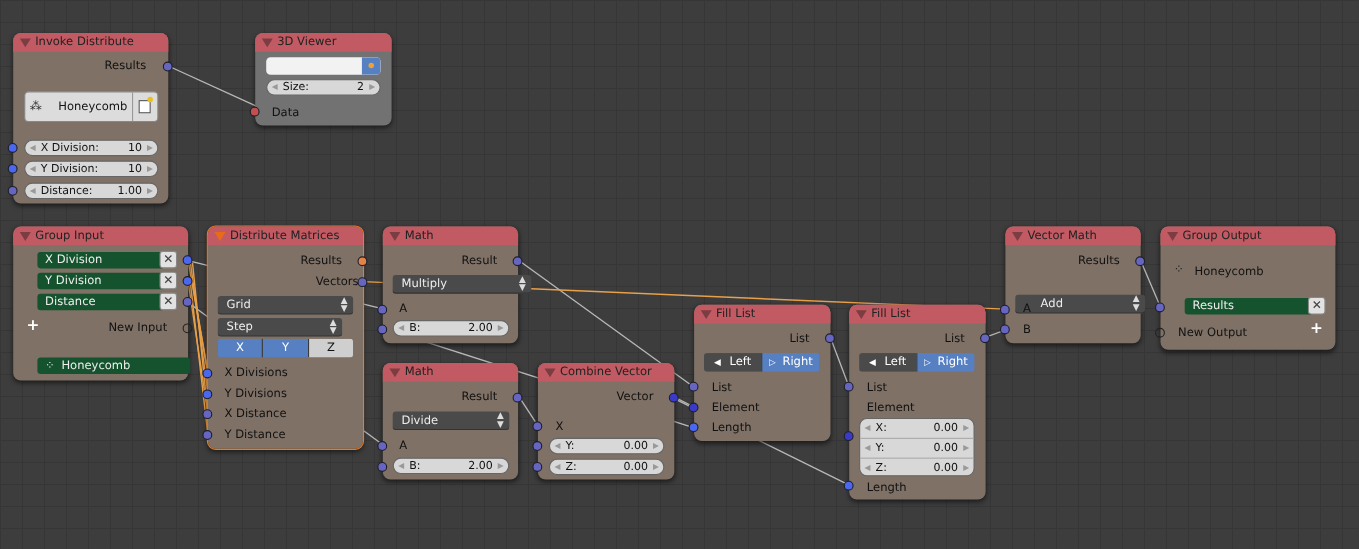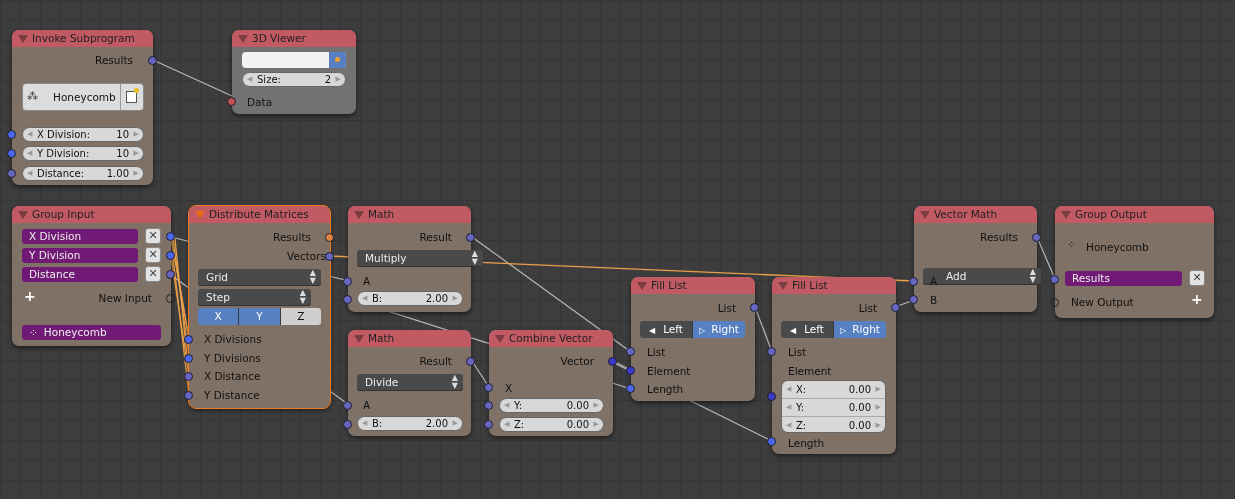--- a/index.html
+++ b/index.html
@@ -51,22 +51,22 @@
   .numfield .val { position:absolute; right:14px; }
   .numfield .la, .numfield .ra { position:absolute; color:#999; font-size:7px; top:0; }
   .numfield .la { left:4px; } .numfield .ra { right:4px; }
   .dropdown {
     position:absolute; height:17px; background:#4a4a4a; border-radius:3px;
     color:#eee; line-height:17px; padding-left:8px; box-sizing:border-box;
     box-shadow:inset 0 -1px 0 #333;
   }
   .dropdown .arr { position:absolute; right:5px; top:0; font-size:8px; color:#ddd; line-height:8px; }
   .textfield {
-    position:absolute; height:15px; background:#701a75; border-radius:3px;
-    color:#eee; line-height:15px; padding-left:7px; box-sizing:border-box;
+    position:absolute; height:15px; background:#14532d; border-radius:3px;
+    color:#eee; line-height:15px; padding-left:7px; box-sizing:border-box;margin-left:12px;
   }
   .xbtn {
     position:absolute; width:16px; height:16px; background:#e2e2e2; border-radius:3px;
     box-sizing:border-box; border:1px solid #888; color:#444; font-size:11px; text-align:center; line-height:14px;
   }
   .seg { position:absolute; height:17px; display:flex; border-radius:3px; overflow:hidden; }
   .seg div { flex:1; text-align:center; line-height:17px; color:#fff; }
   .seg .on { background:#5680c2; }
   .seg .off { background:#4a4a4a; }
   .seg .offlight { background:#cfcfcf; color:#111; }
@@ -104,21 +104,21 @@
     <line x1="173" y1="238" x2="189" y2="357"></line>
     <line x1="171" y1="256" x2="189" y2="376"></line>
     <line x1="173" y1="257" x2="189" y2="395"></line>
     <line x1="175" y1="239" x2="189" y2="376"></line>
     <line x1="175" y1="258" x2="189" y2="339"></line>
     <line x1="330" y1="256" x2="914" y2="281"></line>
   </g>
 </svg>
 
 <div class="node" style="left:12px;top:30px;width:141px;height:155px;">
-  <div class="header"><span class="tri"></span><span>Invoke Subprogram</span></div>
+  <div class="header"><span class="tri"></span><span>Invoke Distribute</span></div>
   <div class="row right" style="right:20px;top:22px;">Results</div>
   <span class="sock s-list" style="left:136px;top:26px;"></span>
   <div style="position:absolute;left:10px;top:53px;width:122px;height:28px;background:#dcdcdc;border-radius:4px;border:1px solid #888;box-sizing:border-box;">
     <span style="position:absolute;left:4px;top:6px;font-size:11px;color:#333;">⁂</span>
     <span style="position:absolute;left:30px;top:7px;font-size:10.5px;">Honeycomb</span>
     <span style="position:absolute;right:0;top:0;width:22px;height:26px;border-left:1px solid #999;">
       <span style="position:absolute;left:5px;top:7px;width:11px;height:12px;background:#fff;border:1px solid #555;box-sizing:border-box;"></span>
       <span style="position:absolute;left:13px;top:4px;width:5px;height:5px;background:#e8c020;border-radius:50%;"></span>
     </span>
   </div>

